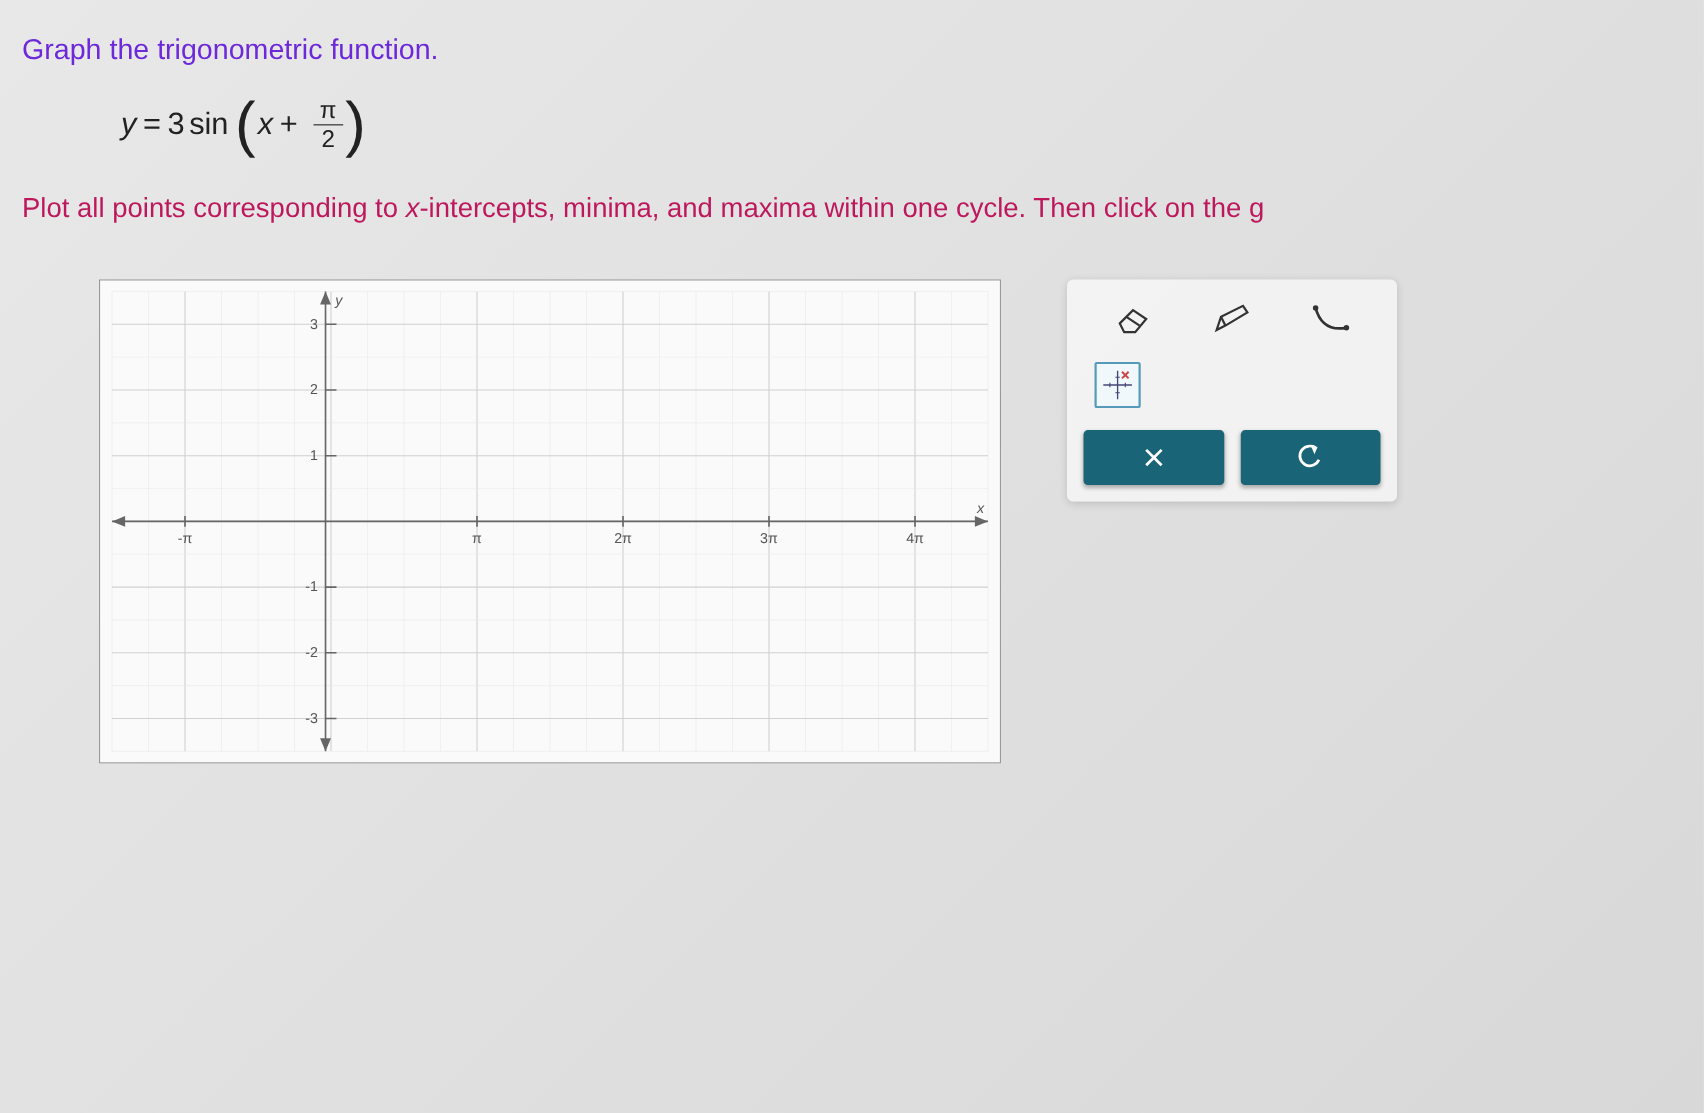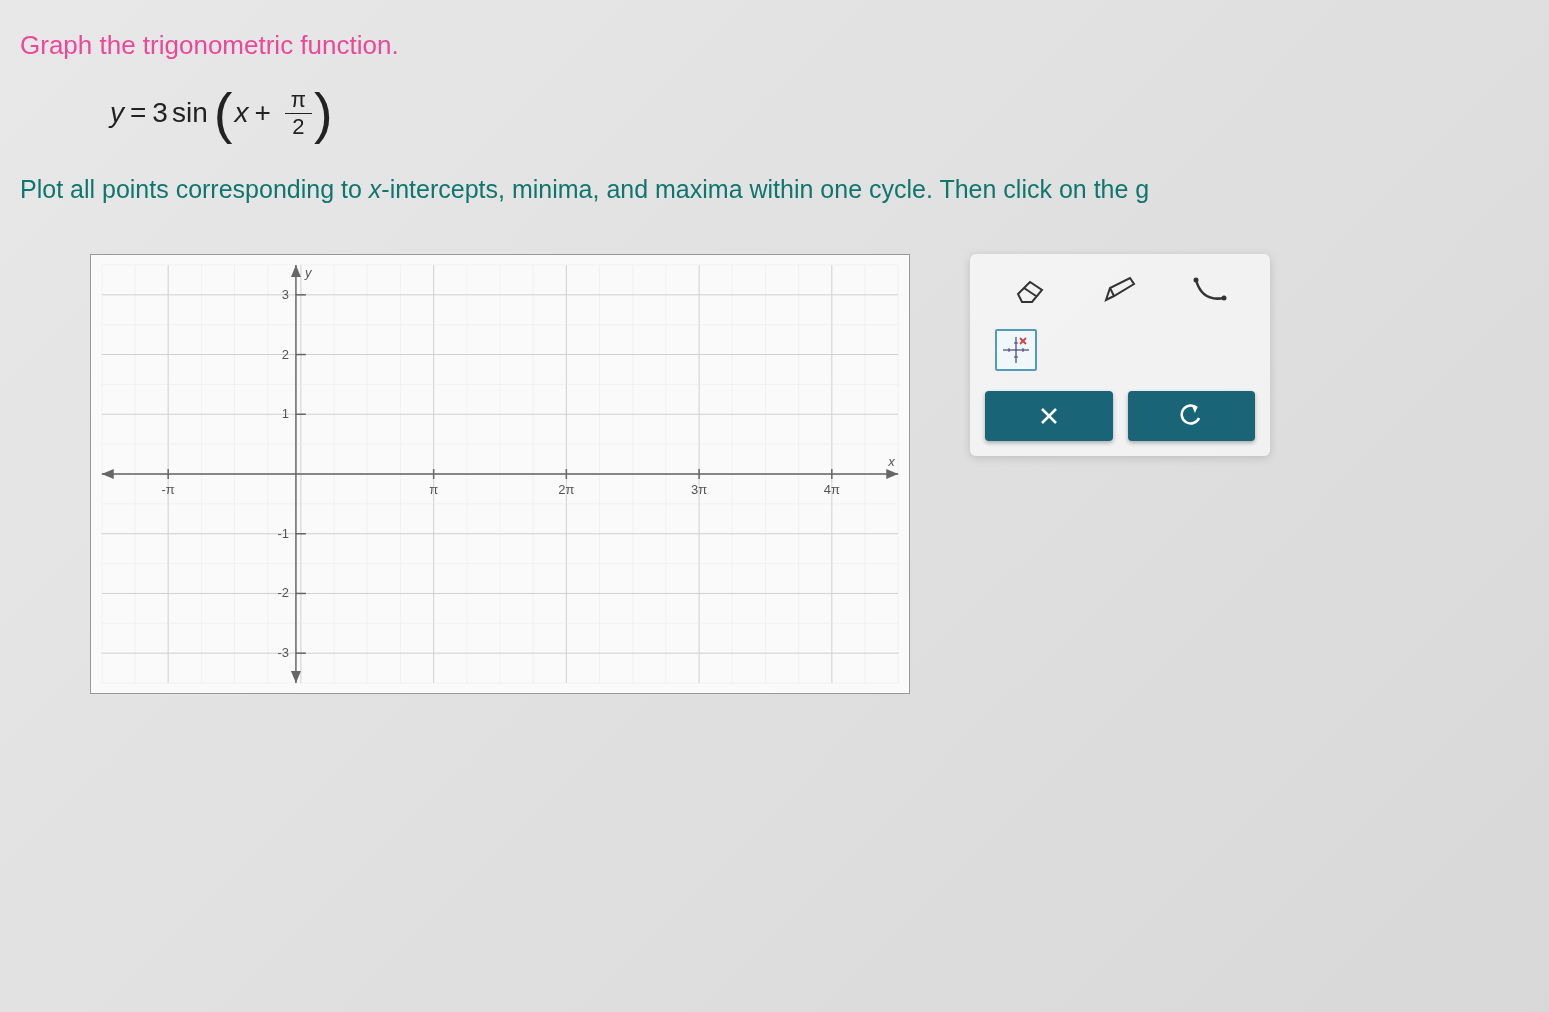--- a/index.html
+++ b/index.html
@@ -10,21 +10,21 @@
     body {
       font-family: Arial, sans-serif;
       background: linear-gradient(135deg, #e8e8e8 0%, #d8d8d8 100%);
       padding: 30px 20px;
       width: 1549px;
       height: 1012px;
       overflow: hidden;
     }
     .question-text {
       font-size: 26px;
-      color: #ec4899;
+      color: #6d28d9;
       margin-bottom: 25px;
       font-weight: normal;
     }
     .equation-container {
       margin-left: 90px;
       margin-bottom: 35px;
       font-size: 28px;
       color: #222;
       display: flex;
       align-items: center;
@@ -58,21 +58,21 @@
     }
     .frac-top {
       border-bottom: 1.5px solid #222;
       padding: 0 6px;
     }
     .frac-bot {
       padding: 0 6px;
     }
     .instruction-text {
       font-size: 25px;
-      color: #0f766e;
+      color: #be185d;
       margin-bottom: 50px;
     }
     .ital {
       font-style: italic;
     }
     .main-area {
       display: flex;
       align-items: flex-start;
       padding-left: 70px;
       gap: 60px;

